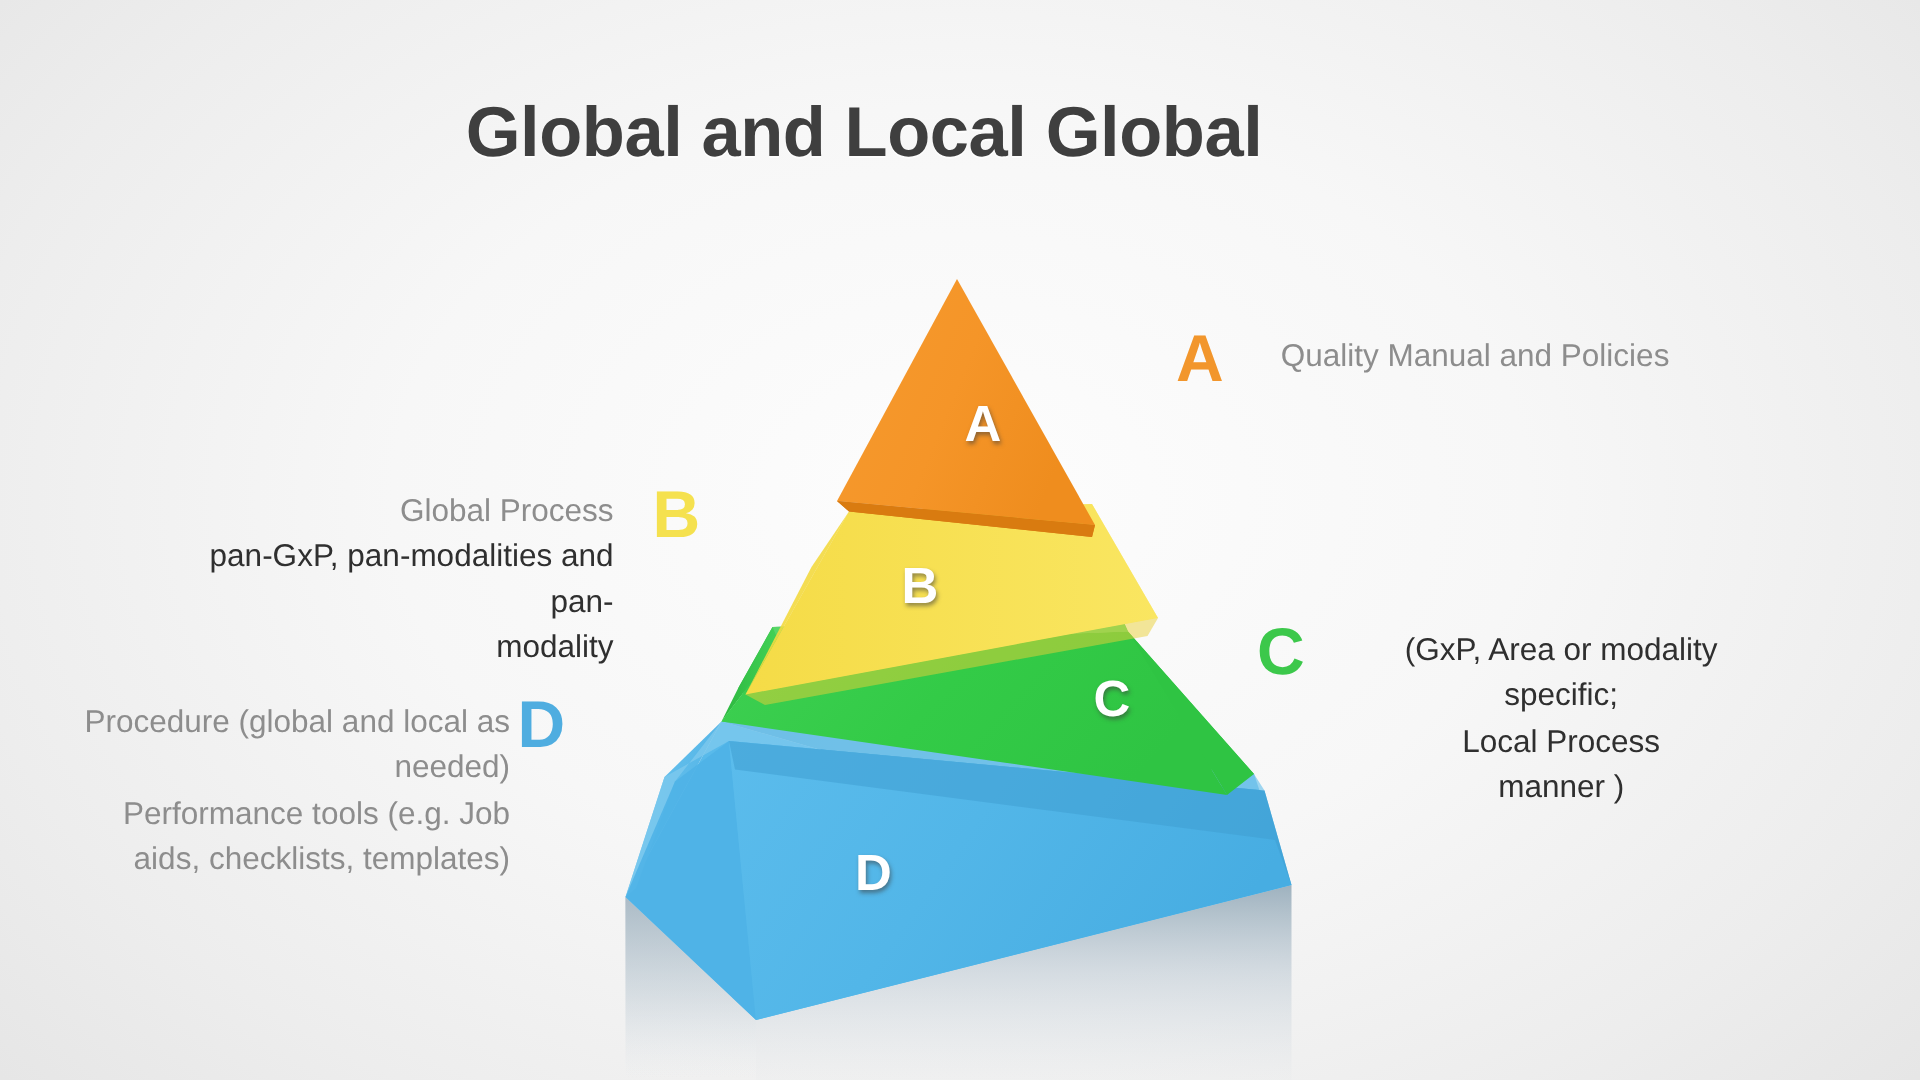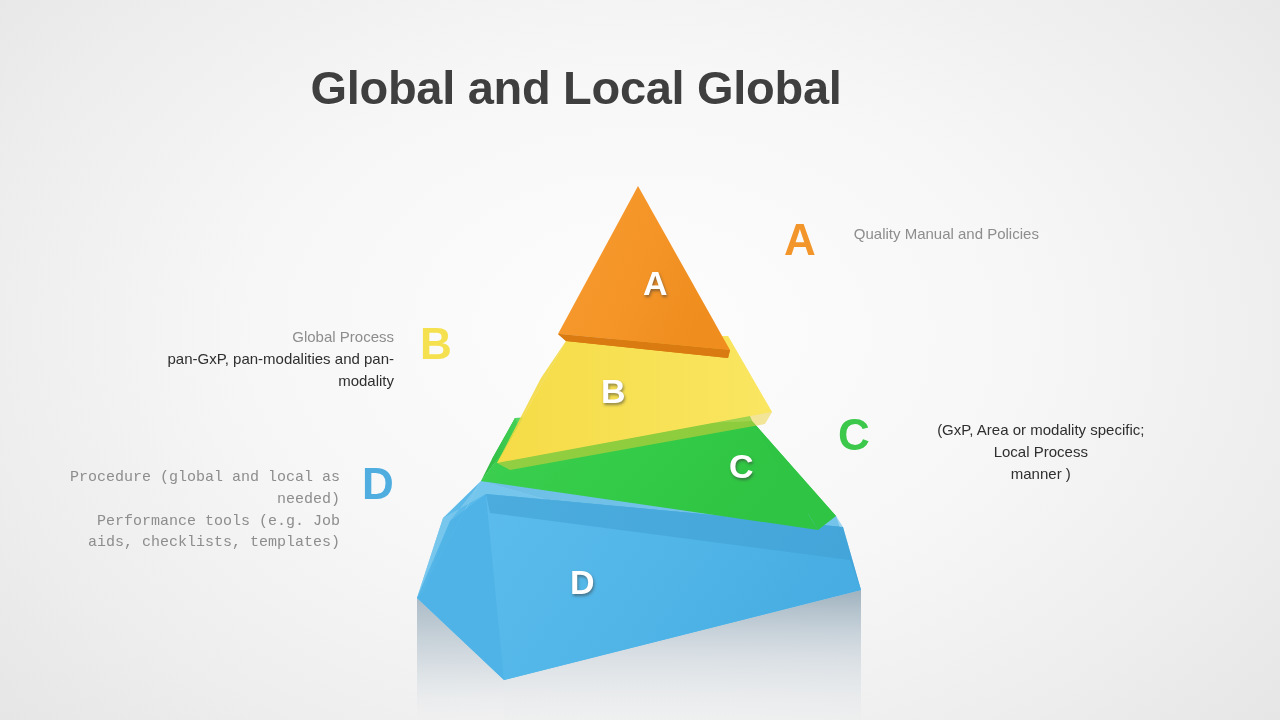--- a/index.html
+++ b/index.html
@@ -68,45 +68,45 @@
     align-items: flex-start;
   }
   .callout-marker {
     font-size: 44px;
     font-weight: bold;
     line-height: 1;
     font-family: "Liberation Sans", sans-serif;
     flex: 0 0 auto;
   }
   .callout-text {
-    font-size: 15px;
+    font-size: 21px;
     line-height: 1.45;
     font-family: "Liberation Sans", sans-serif;
     flex: 0 0 auto;
   }
   .callout-text .muted { color: #8d8d8d; }
   .callout-text .dark  { color: #2f2f2f; }
 
   
   #callout-a { left: 784px; top: 218px; }
   #callout-a .callout-marker { color: #f2962c; margin-right: 38px; }
   #callout-a .callout-text { color: #8d8d8d; text-align: left; padding-top: 5px; }
 
   
-  #callout-b { left: 98px; top: 322px; }
+  #callout-b { left: 113px; top: 322px; }
   #callout-b .callout-text { width: 296px; text-align: right; padding-top: 4px; margin-right: 26px; }
 
   
   #callout-c { left: 838px; top: 413px; }
   #callout-c .callout-marker { color: #3cc84b; margin-right: 26px; }
   #callout-c .callout-text { width: 290px; text-align: center; color: #2f2f2f; padding-top: 6px; }
 
   
   #callout-d { left: 48px; top: 462px; }
-  #callout-d .callout-text { width: 292px; text-align: right; color: #8d8d8d; padding-top: 5px; margin-right: 22px; font-family: Liberation Mono, monospace; }
+  #callout-d .callout-text { width: 292px; text-align: right; color: #8d8d8d; padding-top: 5px; margin-right: 5px; }
   #callout-d .callout-marker { color: #4fade0; }
 
   #callout-b .callout-marker { color: #f5e14f; }
 
   .nowrap-block { display: block; }
 </style>
 </head>
 <body>
 
 <div id="slide">

